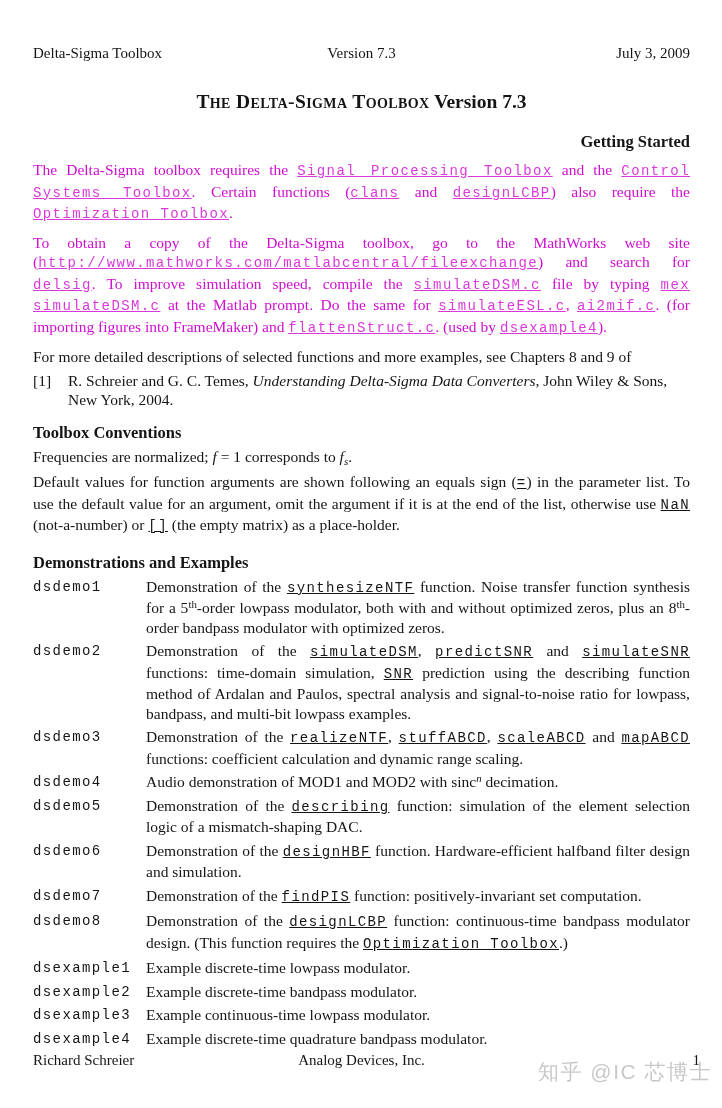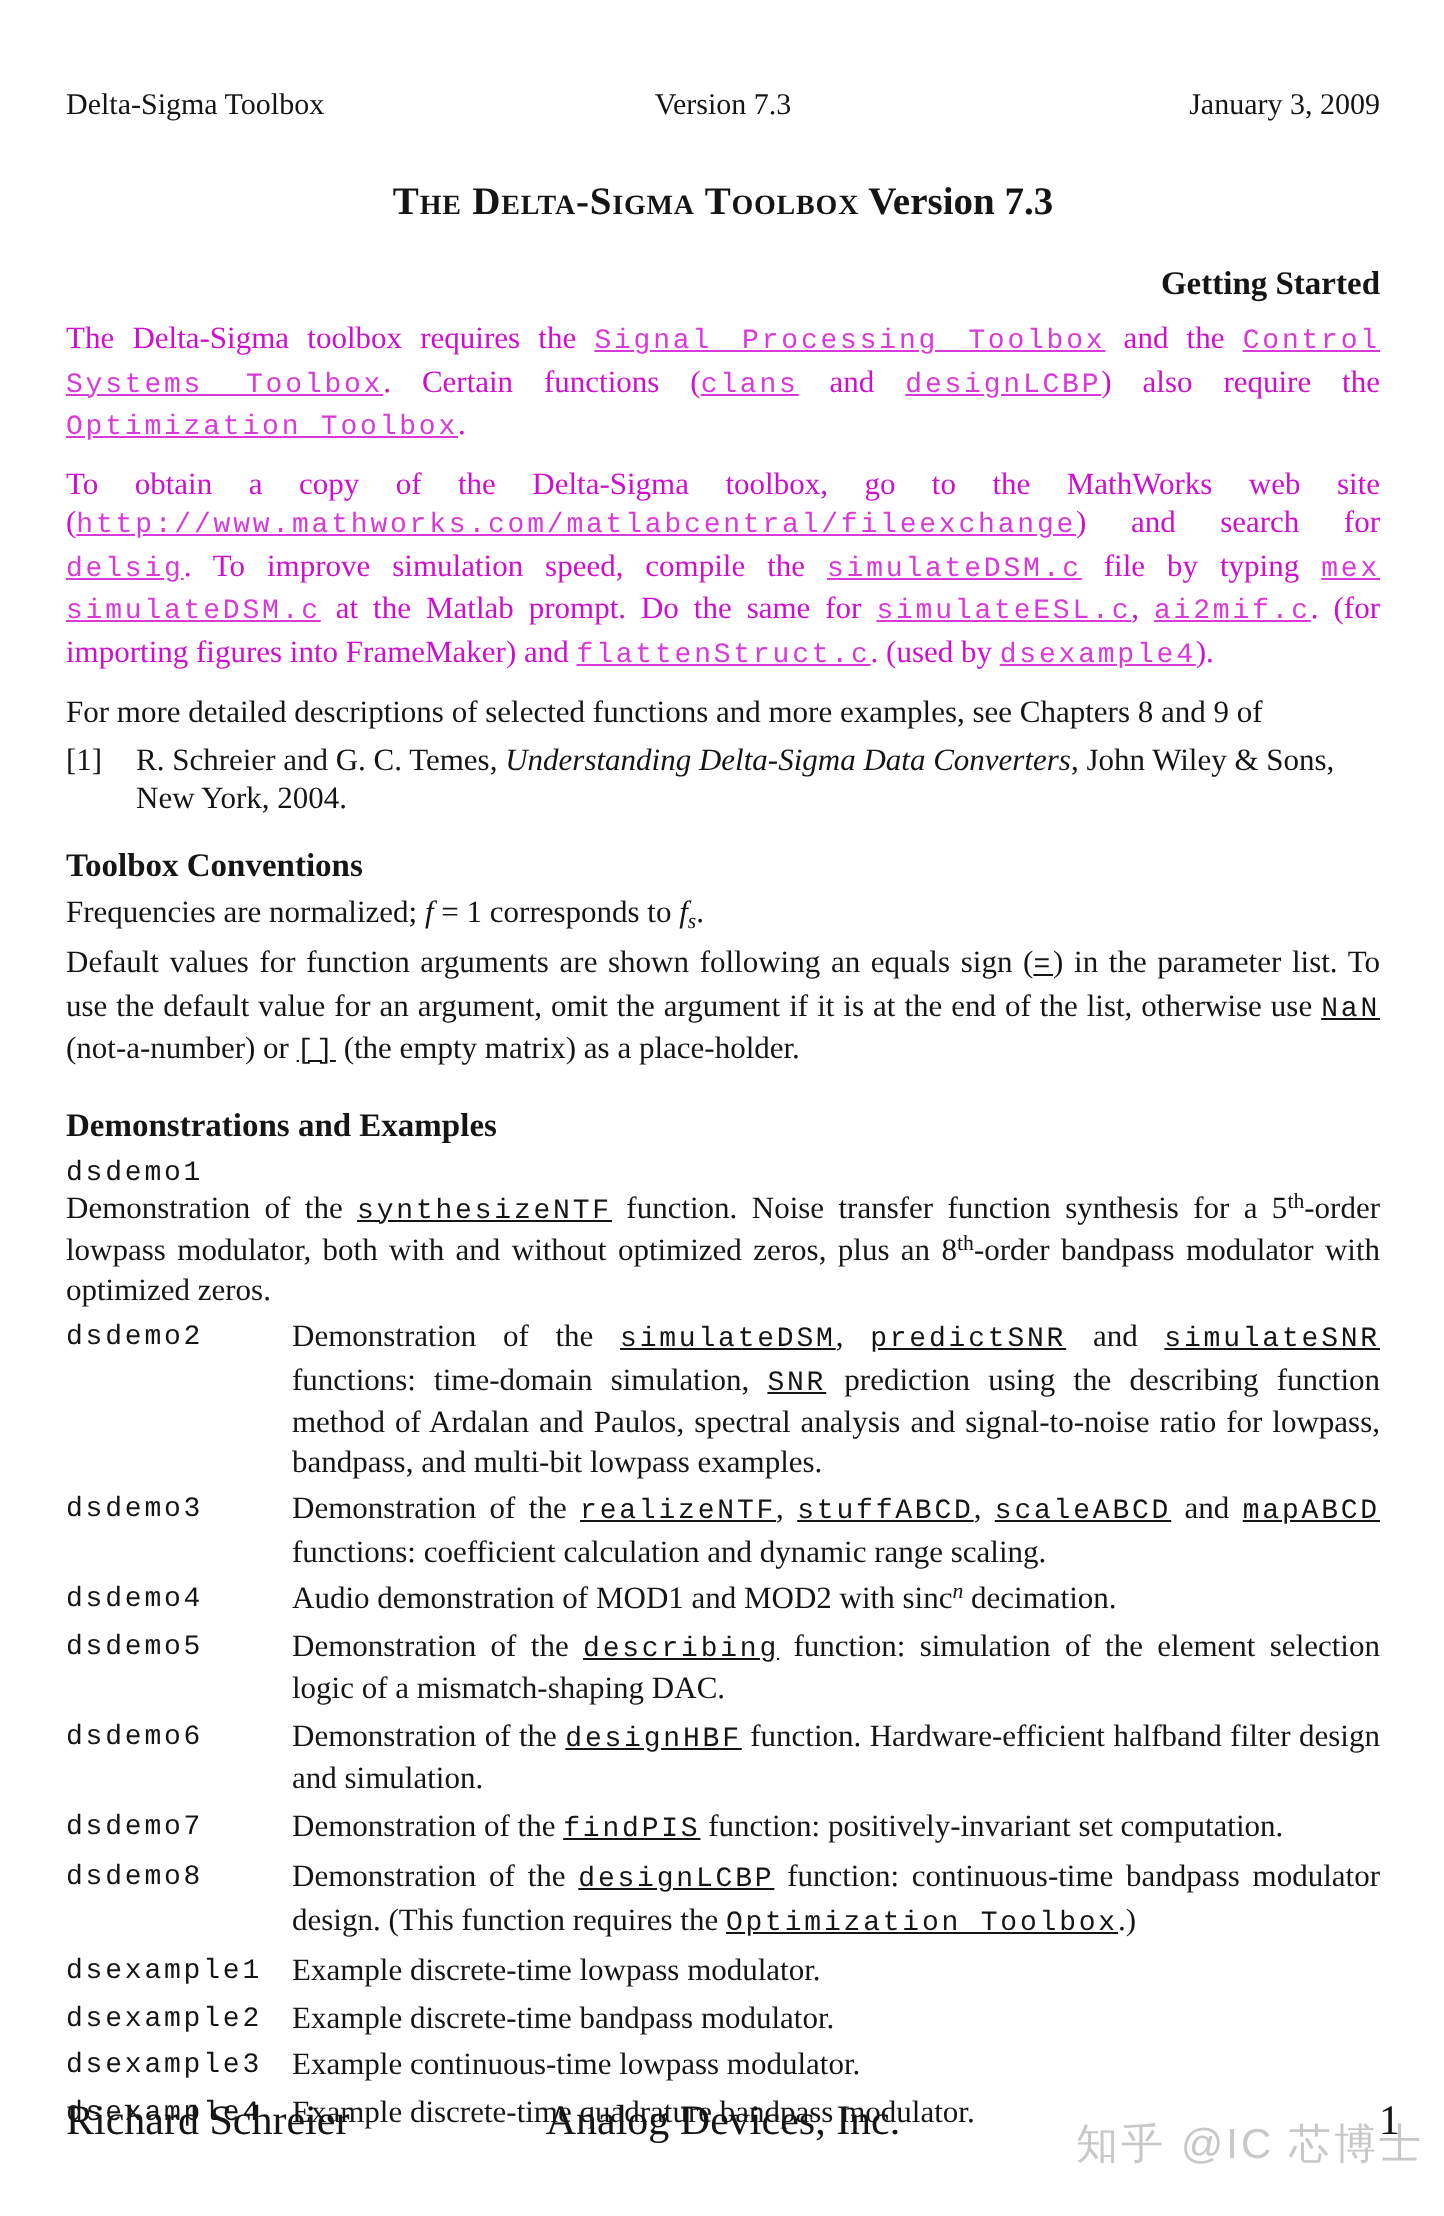--- a/index.html
+++ b/index.html
@@ -39,53 +39,53 @@
   .seg-isub{font-size:70%;font-style:italic;position:relative;top:0.28em;line-height:0;}
 
   .mt4{margin-top:4px;} .mt6{margin-top:6px;} .mt8{margin-top:8px;} .mt9{margin-top:9px;}
 
   .ref{display:flex;margin-top:4px;font-size:15.5px;line-height:19.5px;}
   .ref-label{width:35px;flex:none;}
   .ref-text{flex:1;}
 
   .demo-list{margin-top:4px;}
   .demo-row{display:flex;margin-top:4px;}
-  .demo-row:first-child{margin-top:0;flex-direction:column;}
+  .demo-row:first-child{margin-top:0;}
   .demo-label{
     width:113px;flex:none;
     font-family:"Liberation Mono","DejaVu Sans Mono",monospace;
     font-size:14px;letter-spacing:1.4px;
     padding-top:2px;
   }
   .demo-desc{flex:1;font-size:15.5px;line-height:19.5px;text-align:justify;}
 
   .pg-footer{
     position:absolute;left:33px;right:32px;top:1051px;
-    display:flex;font-size:21px;line-height:19px;gap:22px;
+    display:flex;font-size:15px;line-height:19px;gap:22px;
   }
   .pg-footer .fl{flex:1;text-align:left;}
   .pg-footer .fc{flex:1.2;text-align:center;}
   .pg-footer .fr{flex:1;text-align:right;position:relative;right:-10px;}
 
   .watermark{
     position:absolute;right:10px;top:1058px;
     font-size:21px;color:#c8c8c8;
     font-family:"Liberation Sans", sans-serif;
     letter-spacing:1.5px;
   }
 </style>
 </head>
 <body>
 
 <div class="page">
 
   <div class="pg-header">
     <span class="hl">Delta-Sigma Toolbox</span>
     <span class="hc">Version 7.3</span>
-    <span class="hr">January 3, 2009</span>
+    <span class="hr">July 3, 2009</span>
   </div>
 
   <h1 class="doc-title"><span class="sc">The Delta-Sigma Toolbox</span> <span>Version 7.3</span></h1>
 
   <h2 class="sec-h h-getting">Getting Started</h2>
 
   <p class="just magenta mt8"><span>The Delta-Sigma toolbox requires the </span><span class="seg-m">Signal Processing Toolbox</span><span> and the </span><span class="seg-m">Control Systems Toolbox</span><span>. Certain functions (</span><span class="seg-m">clans</span><span> and </span><span class="seg-m">designLCBP</span><span>) also require the </span><span class="seg-m">Optimization Toolbox</span><span>.</span></p>
 
   <p class="just magenta mt8"><span>To obtain a copy of the Delta-Sigma toolbox, go to the MathWorks web site (</span><span class="seg-m">http://www.mathworks.com/matlabcentral/fileexchange</span><span>) and search for </span><span class="seg-m">delsig</span><span>. To improve simulation speed, compile the </span><span class="seg-m">simulateDSM.c</span><span> file by typing </span><span class="seg-m">mex simulateDSM.c</span><span> at the Matlab prompt. Do the same for </span><span class="seg-m">simulateESL.c</span><span>, </span><span class="seg-m">ai2mif.c</span><span>. (for importing figures into FrameMaker) and </span><span class="seg-m">flattenStruct.c</span><span>. (used by </span><span class="seg-m">dsexample4</span><span>).</span></p>
 

